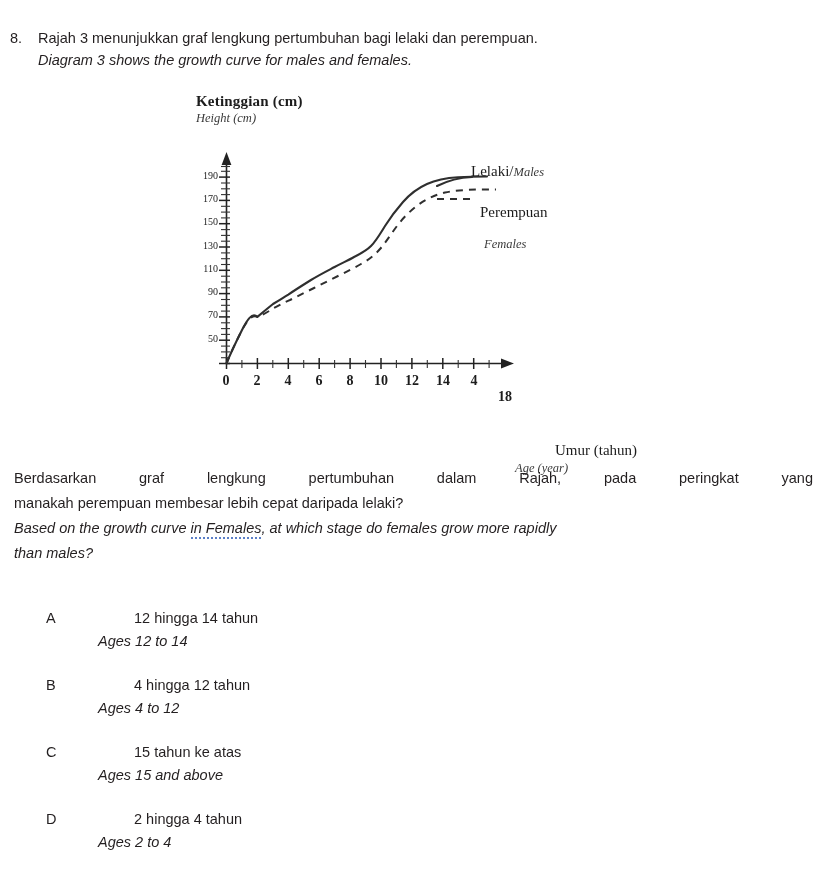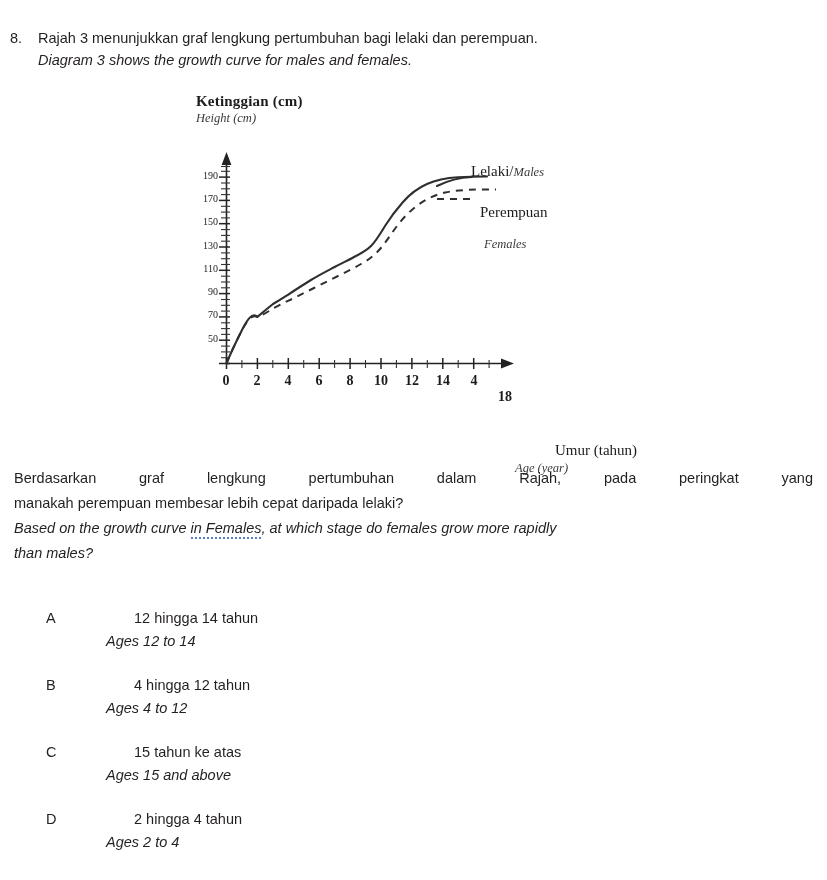--- a/index.html
+++ b/index.html
@@ -219,21 +219,20 @@
     line-height: 23px;
     margin-left: 36px;
   }
   .opt-text-it {
     position: absolute;
     left: 98px;
     top: 23px;
     font-size: 14.5px;
     line-height: 23px;
     font-style: italic;
-    margin-left: 8px;
   }
 </style>
 </head>
 <body>
 
 <div class="page">
 
   <div class="stem">
     <div class="stem-row">
       <div class="qnum">8.</div>

